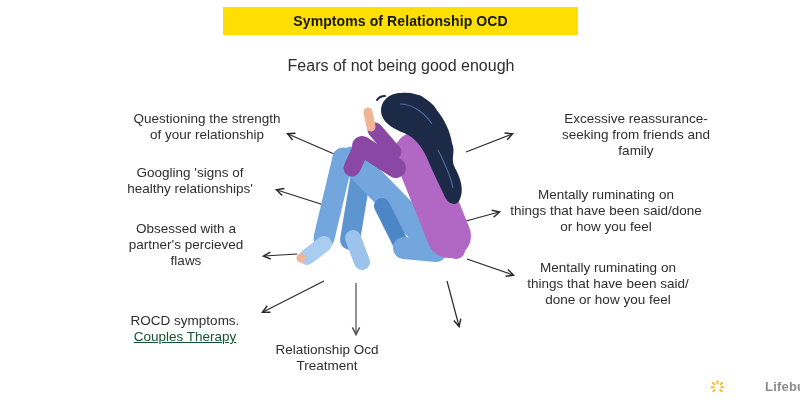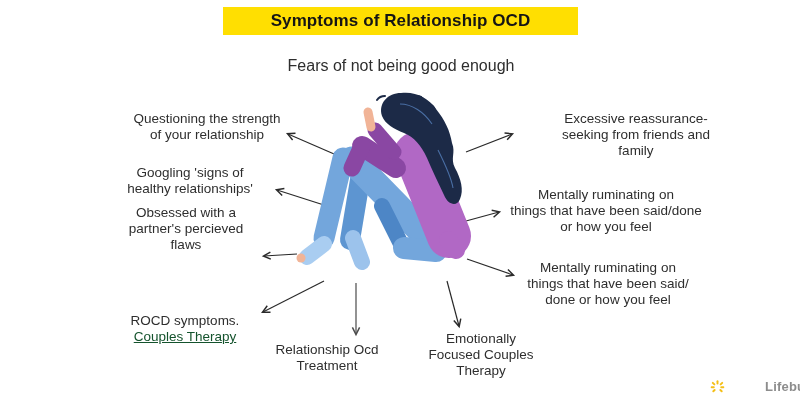--- a/index.html
+++ b/index.html
@@ -5,21 +5,21 @@
   html,body{margin:0;padding:0;background:#ffffff;}
   #canvas{
     position:relative;width:800px;height:407px;background:#ffffff;
     font-family:"Liberation Sans",sans-serif;overflow:hidden;
   }
   .banner{
     position:absolute;left:223px;top:7px;width:355px;height:28px;
     display:flex;align-items:center;justify-content:center;
     background:#ffdf01;
   }
-  .banner-title{font-size:17px;font-weight:700;color:#151515;letter-spacing:.1px;}
+  .banner-title{font-size:14px;font-weight:700;color:#151515;letter-spacing:.1px;}
   .subtitle{
     position:absolute;left:401px;top:57px;transform:translateX(-50%);
     font-size:16px;color:#2e2e2e;white-space:nowrap;
   }
   .label{
     position:absolute;transform:translateX(-50%);
     text-align:center;white-space:pre-line;
     font-size:13.5px;line-height:16px;color:#2e2e2e;
   }
   .rocd-link{display:block;text-decoration:underline;color:#14532d;cursor:pointer;}
@@ -37,43 +37,40 @@
   <div class="banner">
     <span class="banner-title">Symptoms of Relationship OCD</span>
   </div>
 
   <div class="subtitle">Fears of not being good enough</div>
 
   <div class="label" style="left:190px;top:165px;">Googling 'signs of
 healthy relationships'</div>
   <div class="label" style="left:207px;top:111px;">Questioning the strength
 of your relationship</div>
-  <div class="label" style="left:186px;top:205px;">Obsessed with a
+  <div class="label" style="left:186px;top:221px;">Obsessed with a
 partner's percieved
 flaws</div>
   <div class="label" style="left:185px;top:297px;text-align:center;">
     <span>ROCD symptoms.</span>
     <span class="rocd-link">Couples Therapy</span>
   </div>
 
   <div class="label" style="left:597px;top:111px;margin-left:39px;">Excessive reassurance-
 seeking from friends and
 family</div>
   <div class="label" style="left:606px;top:187px;">Mentally ruminating on
 things that have been said/done
 or how you feel</div>
   <div class="label" style="left:608px;top:260px;">Mentally ruminating on
 things that have been said/
 done or how you feel</div>
 
   <div class="label" style="left:327px;top:342px;">Relationship Ocd
 Treatment</div>
-  <div class="label" style="left:481px;top:331px;">Emotionally
-Focused Couples
-Therapy</div>
 
   <svg class="overlay" viewBox="0 0 800 407">
     <defs>
       <marker id="ah-dark" markerWidth="10" markerHeight="10" refX="6.5" refY="4" orient="auto">
         <path d="M1,1 L7,4 L1,7" fill="none" stroke="#2a2a2a" stroke-width="1.2"></path>
       </marker>
       <marker id="ah-gray" markerWidth="10" markerHeight="10" refX="6.5" refY="4" orient="auto">
         <path d="M1,1 L7,4 L1,7" fill="none" stroke="#4a4a4a" stroke-width="1.2"></path>
       </marker>
     </defs>

